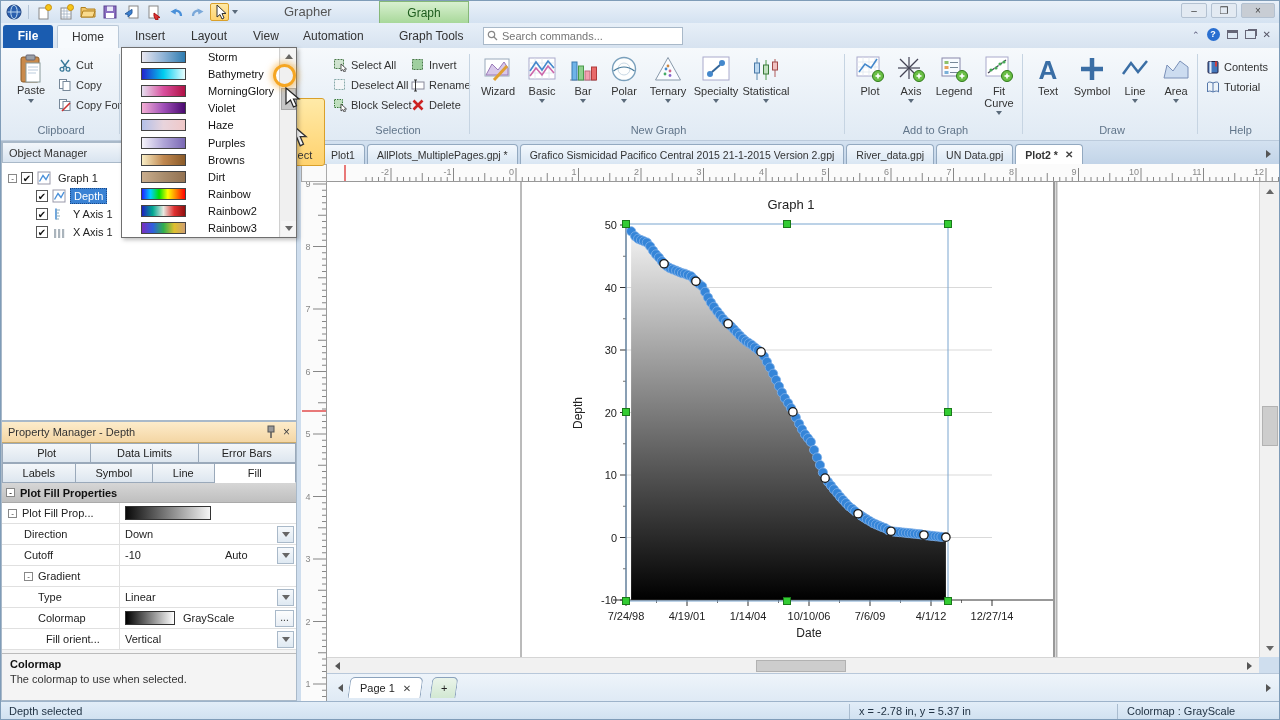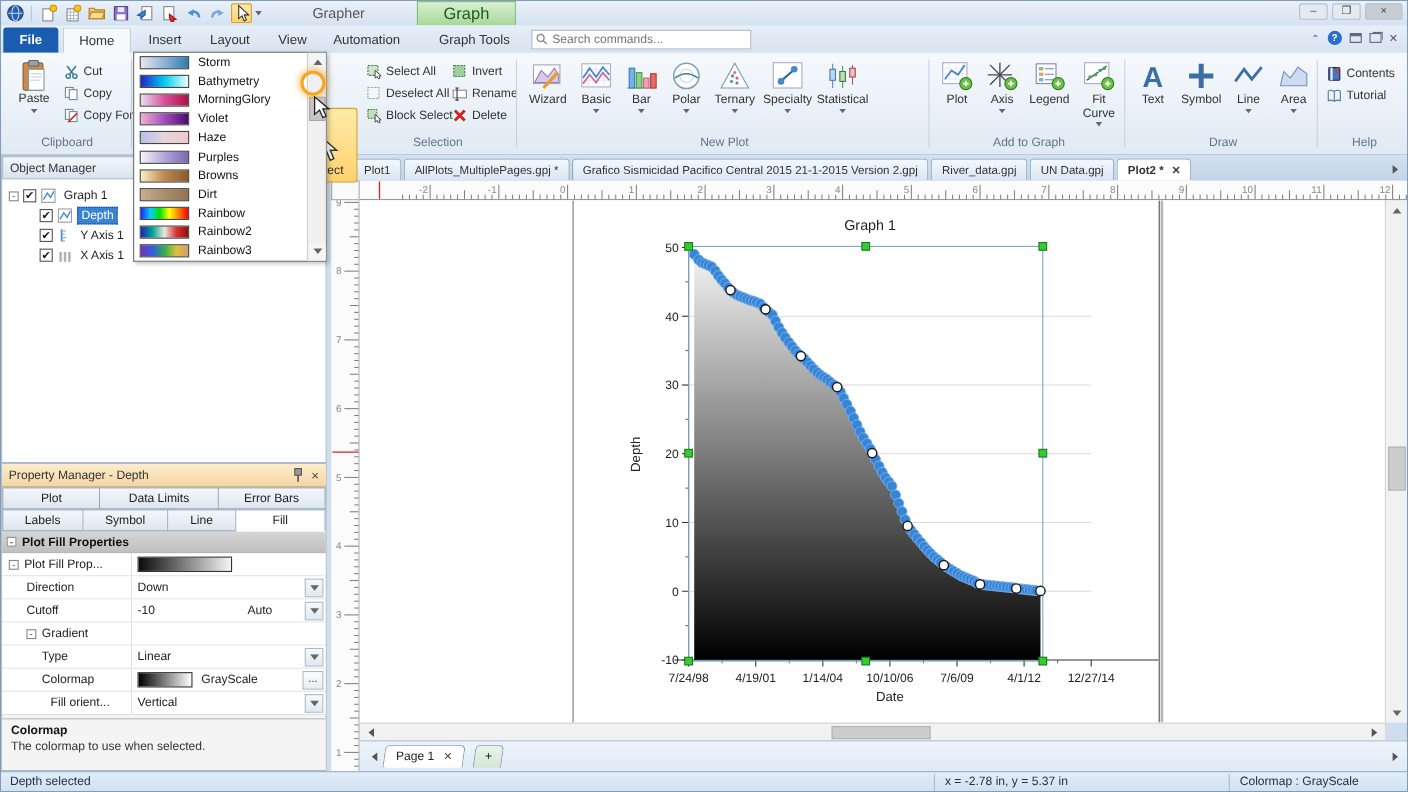--- a/index.html
+++ b/index.html
@@ -6,21 +6,21 @@
   *{box-sizing:border-box;font-family:"Liberation Sans",sans-serif;}
   #app{position:relative;width:1280px;height:720px;background:#cfdeee;overflow:hidden;border:1px solid #7f9cb8;}
   .abs{position:absolute;}
   
   #titlebar{position:absolute;left:0;top:0;width:1280px;height:22px;background:linear-gradient(#eaf1f9,#d4e2f1);}
   .qat{position:absolute;top:2px;display:flex;align-items:center;gap:3px;left:3px;}
   .qat .qbtn{width:19px;height:18px;display:flex;align-items:center;justify-content:center;border-radius:2px;}
   .qbtn.hl{background:linear-gradient(#ffe9a6,#ffd36e);border:1px solid #d9a02b;}
   .qat .sep{width:1px;height:14px;background:#b6c6d8;margin:0 2px;}
   #app-title{position:absolute;left:283px;top:3px;font-size:13px;color:#555;}
-  #ctx-tab{position:absolute;left:378px;top:0;width:90px;height:22px;text-align:center;font-size:15px;color:#1d5c1d;
+  #ctx-tab{position:absolute;left:378px;top:0;width:90px;height:22px;text-align:center;font-size:12px;color:#1d5c1d;
     background:linear-gradient(#d8f0d0,#a8d89a);border:1px solid #86b878;border-bottom:none;line-height:22px;}
   .winbtns{position:absolute;right:6px;top:2px;display:flex;gap:4px;}
   .winbtn{width:26px;height:15px;background:#e3eaf2;border:1px solid #b3c1d1;border-radius:2px;position:relative;}
   .winbtn.close{background:#c8cdd4;width:34px;}
   .winbtn .g{position:absolute;left:50%;top:50%;transform:translate(-50%,-50%);font-size:10px;color:#444;line-height:1;}
   
   #tabrow{position:absolute;left:0;top:22px;width:1280px;height:25px;background:linear-gradient(#e7eff8,#d7e3f0);}
   .rtab{position:absolute;top:2px;height:23px;line-height:23px;padding:0 14px;font-size:12px;color:#333;text-align:center;}
   .rtab.file{background:#1a5cb0;color:#fff;border-radius:3px 3px 0 0;font-weight:bold;}
   .rtab.active{background:#f7fafd;border:1px solid #b9c8d8;border-bottom:none;border-radius:2px 2px 0 0;}
@@ -38,21 +38,21 @@
   .ic{display:inline-flex;align-items:center;justify-content:center;}
   .dda{width:0;height:0;border-left:3px solid transparent;border-right:3px solid transparent;border-top:4px solid #5a6a7a;display:inline-block;}
   .nbtn{display:flex;flex-direction:column;align-items:center;justify-content:flex-start;font-size:11px;color:#333;padding-top:5px;height:80px;}
   .nbtn .lbl{margin-top:2px;text-align:center;line-height:12px;}
   
   #select-big{position:absolute;left:268px;top:50px;width:56px;height:68px;background:linear-gradient(#ffeaa8,#ffd26e);
     border:1px solid #d9a02b;border-radius:3px;z-index:4;display:flex;flex-direction:column;align-items:center;justify-content:flex-end;font-size:11px;color:#333;padding-bottom:4px;}
   
   #cm-dropdown{position:absolute;left:120px;top:46px;width:176px;height:191px;background:#fff;border:1px solid #6f6f6f;
     box-shadow:2px 2px 4px rgba(0,0,0,.25);z-index:50;}
-  .cm-item{display:flex;align-items:center;height:17.2px;padding-left:5px;}
+  .cm-item{display:flex;align-items:center;height:17.2px;padding-left:19px;gap:14px;}
   .cm-swatch{width:45px;height:12px;border:1px solid #444;}
   .cm-name{font-size:11px;color:#111;margin-left:8px;}
   #cm-scroll{position:absolute;right:0;top:0;width:17px;height:189px;background:#f0f0f0;border-left:1px solid #d0d0d0;}
   .sbtn{position:absolute;left:1px;width:15px;height:15px;background:#f5f5f5;display:flex;align-items:center;justify-content:center;}
   .tri-up{width:0;height:0;border-left:4px solid transparent;border-right:4px solid transparent;border-bottom:5px solid #666;}
   .tri-dn{width:0;height:0;border-left:4px solid transparent;border-right:4px solid transparent;border-top:5px solid #666;}
   .tri-l{width:0;height:0;border-top:4px solid transparent;border-bottom:4px solid transparent;border-right:5px solid #555;}
   .tri-r{width:0;height:0;border-top:4px solid transparent;border-bottom:4px solid transparent;border-left:5px solid #555;}
   #cm-thumb{position:absolute;left:1px;top:40px;width:15px;height:22px;background:#c6c6c6;border:1px solid #a8a8a8;}
   #click-ring{position:absolute;left:272px;top:63px;width:23px;height:23px;border:3px solid #f5a623;border-radius:50%;
@@ -449,21 +449,21 @@
                 <line x1="15" y1="5" x2="15" y2="25" stroke="#4a9a4a"></line>
                 <rect x="12.5" y="10" width="5" height="9" fill="#bfe0bf" stroke="#3a7a3a"></rect>
                 <line x1="24" y1="4" x2="24" y2="22" stroke="#b05a5a"></line>
                 <rect x="21.5" y="7" width="5" height="8" fill="#f0c0c0" stroke="#a04a4a"></rect>
               </svg>
             </span>
             <span class="lbl">Statistical</span>
             <span class="dda" style="margin-top: 2px;"></span>
           </div>
         </div>
-      <div class="group-label">New Plot</div>
+      <div class="group-label">New Graph</div>
       <div class="gsep" style="left:373px;"></div>
     </div>
 
     <div class="rgroup" style="left:846px;width:177px;">
       <div class="abs" style="left:2px;top:2px;display:flex;" id="addgraph-btns">
           <div class="nbtn" style="width: 42px;">
             <span class="ic">
               <svg width="30" height="28" viewBox="0 0 30 28">
                 <rect x="2" y="2" width="22" height="19" fill="#fff" stroke="#aac"></rect>
                 <path d="M2,7 h22 M2,12 h22 M2,17 h22 M8,2 v19 M14,2 v19 M20,2 v19" stroke="#dde5ee" stroke-width=".7"></path>

